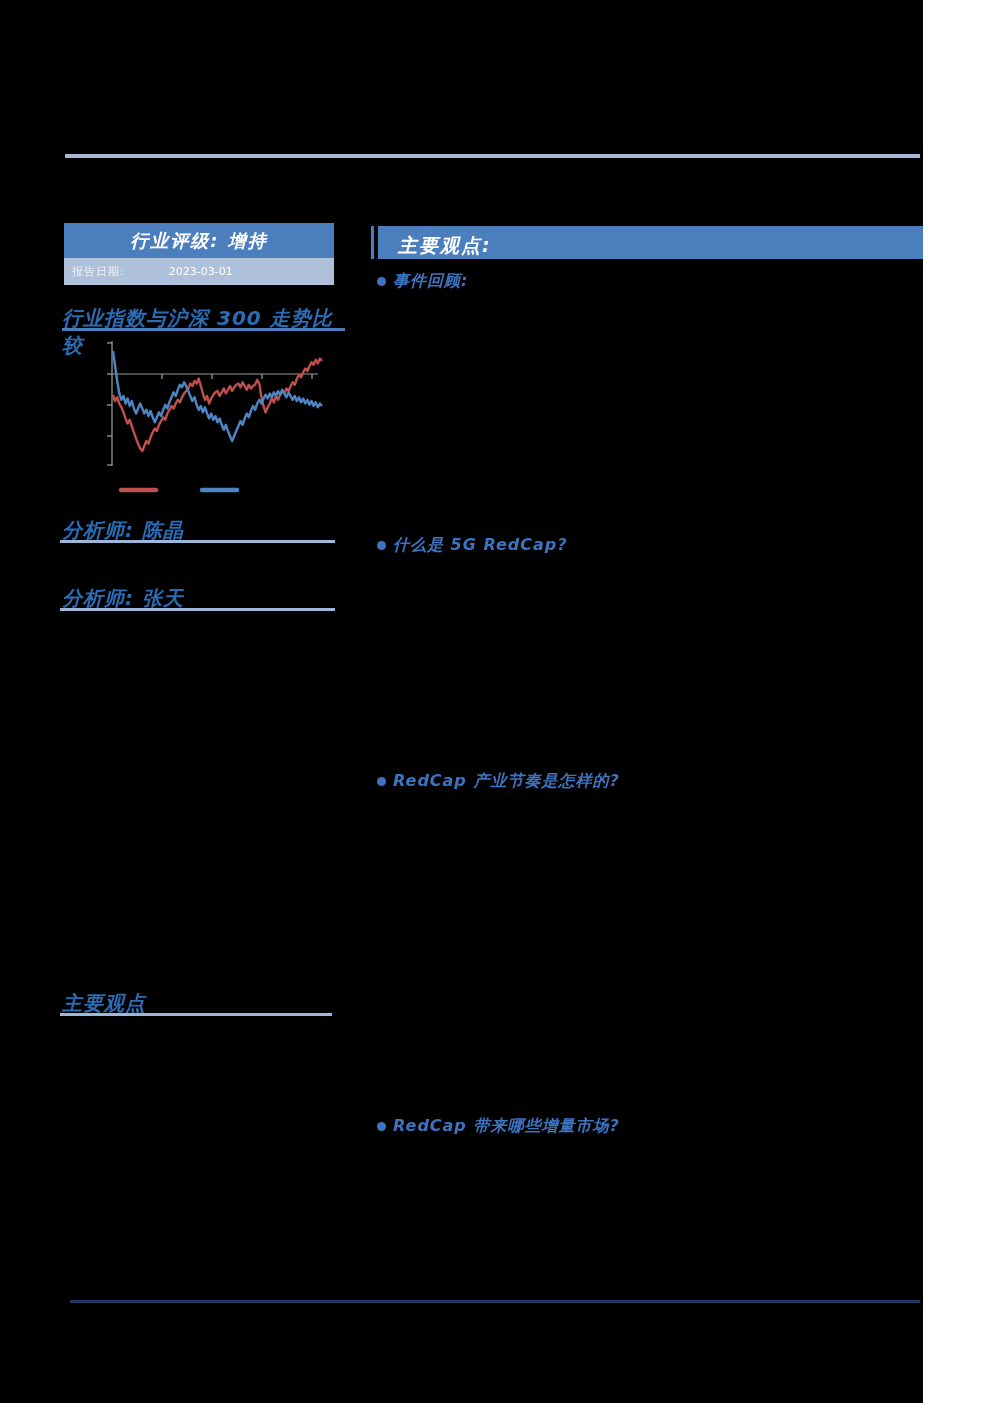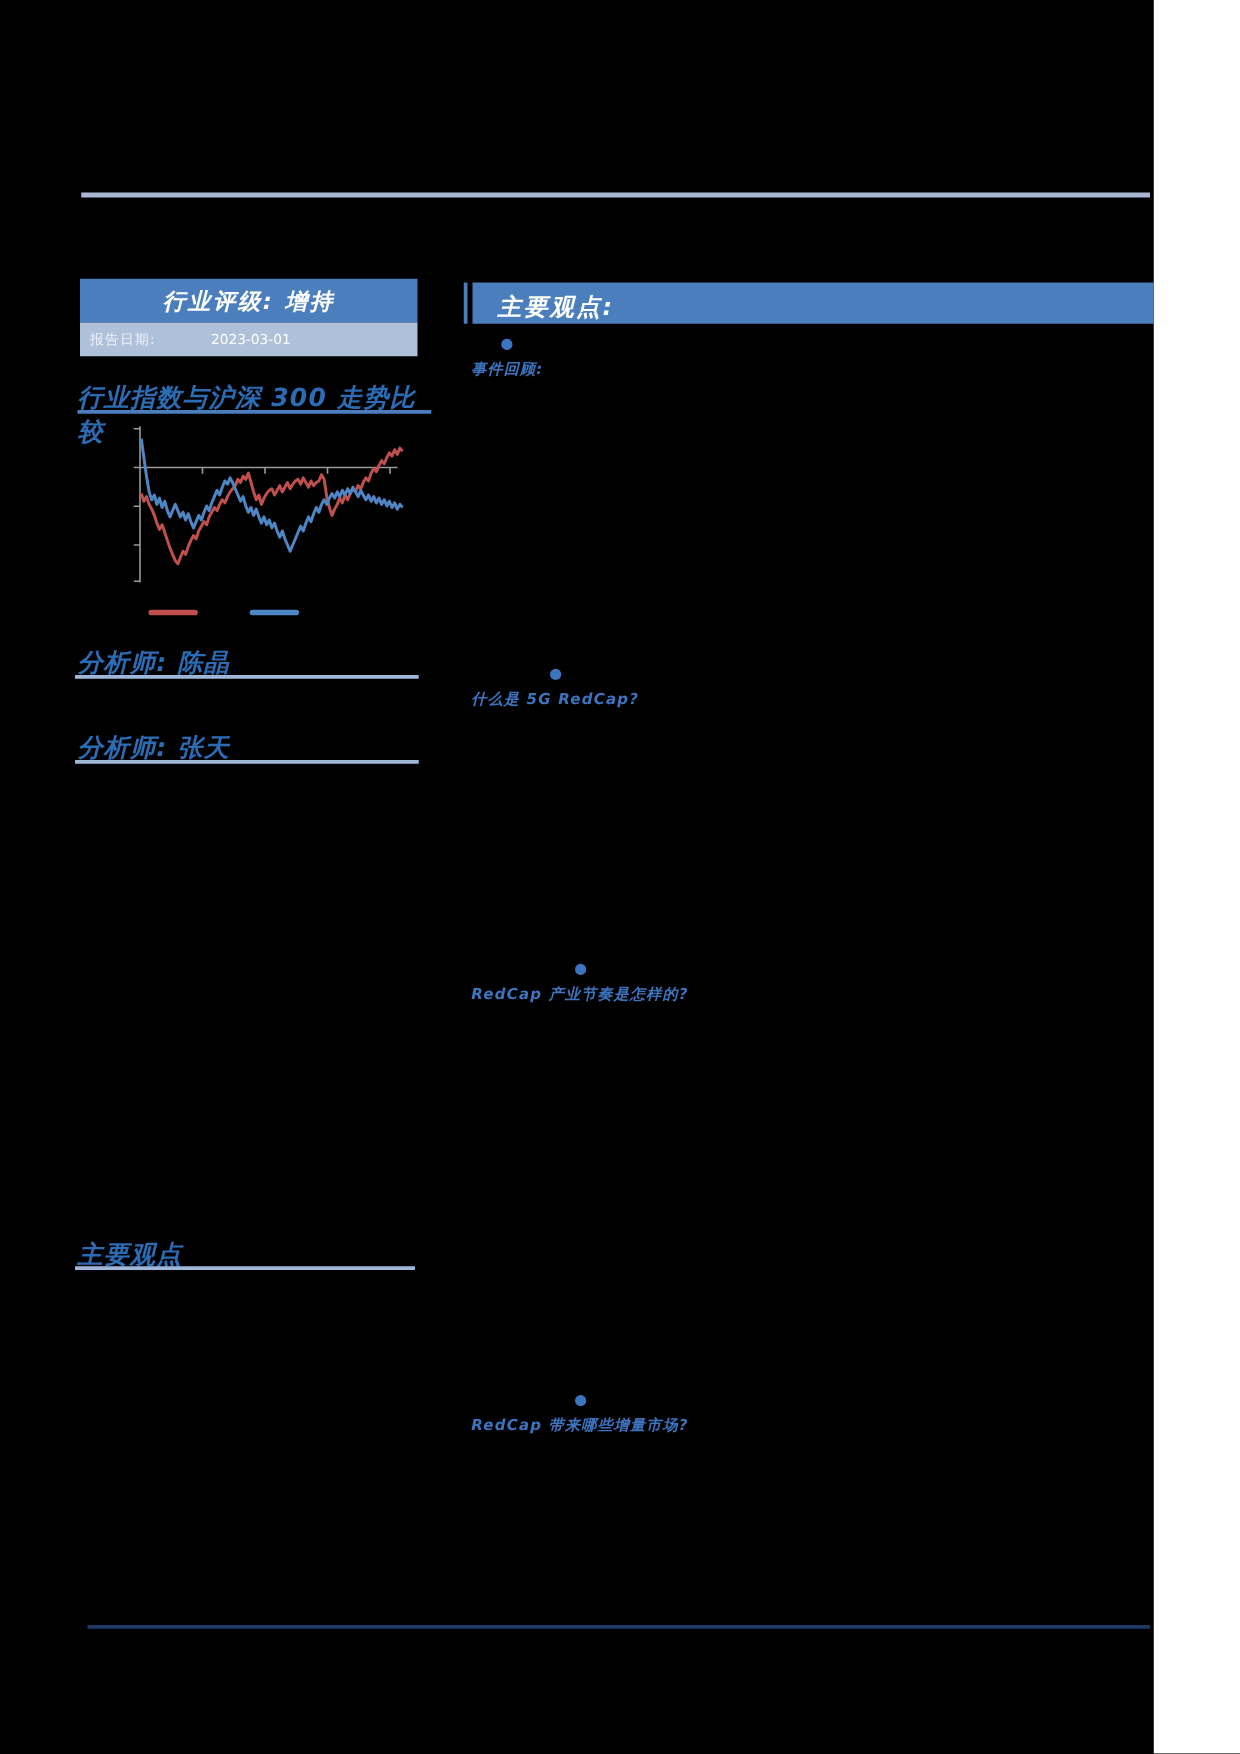--- a/index.html
+++ b/index.html
@@ -39,21 +39,21 @@
   .related{position:absolute;left:62px;top:990px;}
   .rule-rel{top:1013px;width:272px;}
 
   
   .main-banner-border{position:absolute;left:371px;top:226px;width:3px;height:33px;background:var(--banner_blue,#4A7EBC);}
   .main-banner{position:absolute;left:378px;top:226px;width:545px;height:33px;
     background:var(--banner_blue,#4A7EBC);color:#fff;font-weight:bold;font-style:italic;
     font-size:19px;display:flex;align-items:flex-end;padding-left:20px;box-sizing:border-box;letter-spacing:2px;}
 
   .bullet{position:absolute;left:377px;display:flex;align-items:center;gap:7px;
-    color:var(--bullet_blue,#3D74C0);font-weight:bold;font-style:italic;font-size:12px;letter-spacing:1px;flex-direction:column;}
+    color:var(--bullet_blue,#3D74C0);font-weight:bold;font-style:italic;font-size:16px;letter-spacing:1px;}
   .dot{width:9px;height:9px;border-radius:50%;background:var(--bullet_blue,#3D74C0);flex:none;}
   .b1{top:271px;}
   .b2{top:535px;}
   .b3{top:771px;}
   .b4{top:1116px;text-align:right;}
 </style>
 </head>
 <body>
 
 <div class="page">

